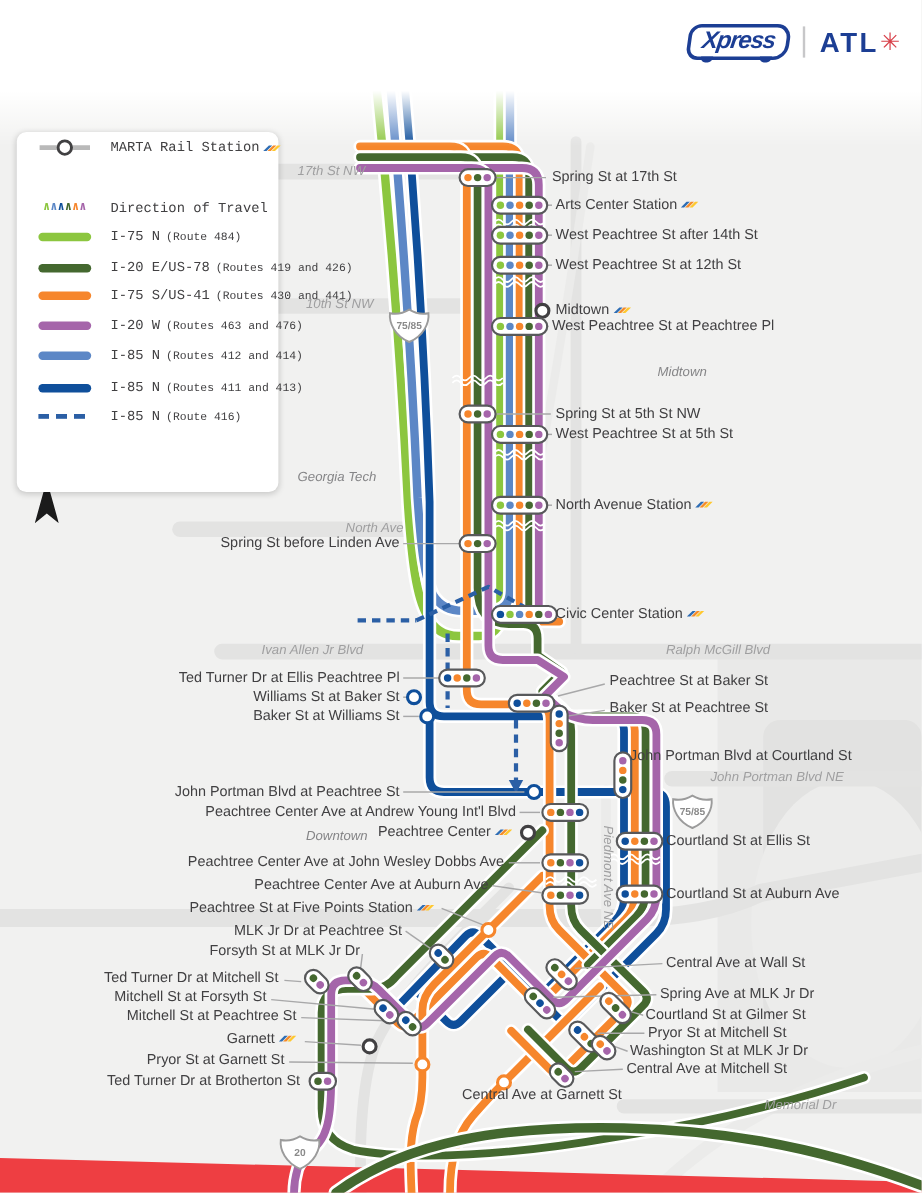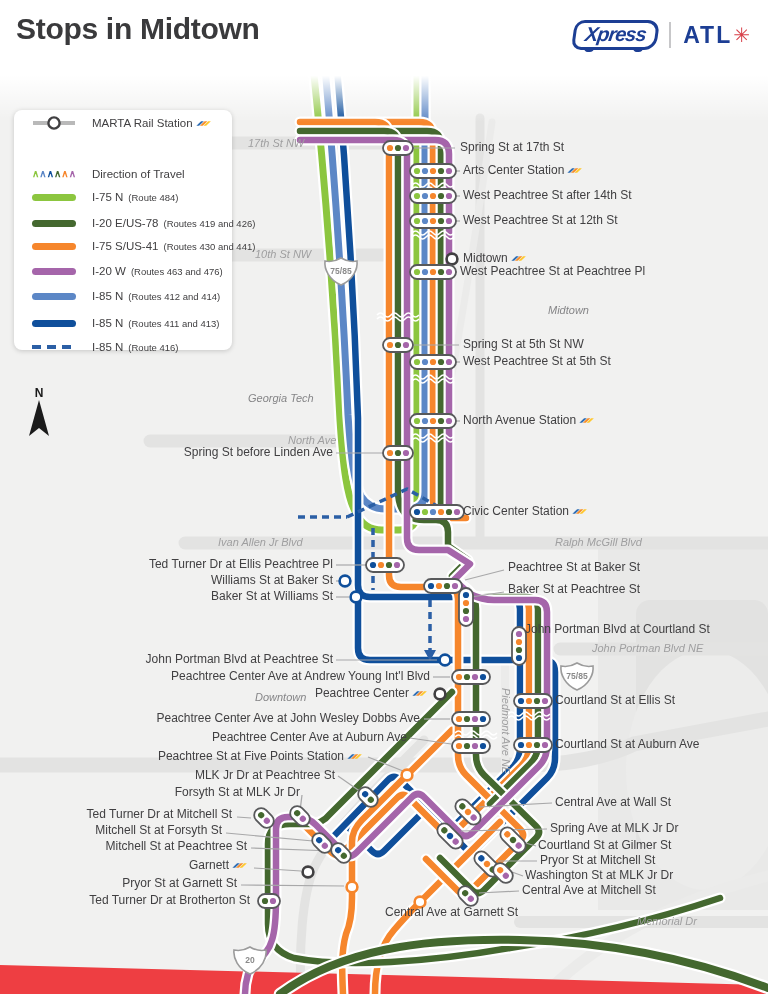--- a/index.html
+++ b/index.html
@@ -12,22 +12,22 @@
   .hlogos{position:absolute;right:18px;top:20px;display:flex;align-items:center;gap:12px;z-index:30;}
   .xpress{transform:skewX(-8deg);border:3px solid #1c3e94;border-radius:10px 12px 12px 10px;
           padding:0 9px 1px 9px;position:relative;background:#fff;}
   .xpress .xt{font-style:italic;font-weight:800;font-size:20px;color:#1c3e94;letter-spacing:-1px;}
   .xpress .wh{position:absolute;bottom:-5px;width:10px;height:5px;background:#1c3e94;border-radius:0 0 4px 4px;}
   .xpress .w1{left:10px}.xpress .w2{right:10px}
   .hdiv{width:2px;height:26px;background:#c7c7c9;}
   .atl{font-size:23px;font-weight:800;color:#1c3e94;letter-spacing:2px;display:flex;align-items:center;}
   .atlstar{color:#d8414a;font-size:20px;font-weight:400;margin-left:1px;letter-spacing:0;}
   
-  .legend{position:absolute;left:14px;top:110px;width:218px;height:240px;background:#fff;
-          border-radius:8px;box-shadow:0 1px 5px rgba(0,0,0,.18);z-index:25;}
+  .legend{position:absolute;left:14px;top:110px;width:218px;height:300px;background:#fff;
+          border-radius:8px;box-shadow:0 1px 5px rgba(0,0,0,.18);z-index:25;font-family:Liberation Mono, monospace;}
   .lrow{position:absolute;left:8px;right:4px;height:18px;display:flex;align-items:center;}
   .lic{width:64px;display:flex;justify-content:center;align-items:center;flex:none;}
   .ltxt{font-size:11.5px;color:#414042;margin-left:6px;white-space:nowrap;display:flex;align-items:center;gap:3px;}
   .ldet{font-size:9.5px;color:#414042;margin-left:2px;}
   .sw{width:44px;height:7px;border-radius:4px;}
   .sw0{background:#8CC63F}.sw1{background:#44682F}.sw2{background:#F6862C}
   .sw3{background:#A565AA}.sw4{background:#5C87C6}.sw5{background:#0F4F9B}
   .swd{width:44px;height:4px;background:repeating-linear-gradient(90deg,#2B5FA5 0 9px,transparent 9px 15px);}
   .xpill{width:56px;height:13px;border:2px solid #4a4a4c;border-radius:8px;display:flex;
          align-items:center;justify-content:center;gap:1.5px;background:#fff;}
@@ -389,21 +389,20 @@
       </g>
       <g transform="translate(250,960)">
         <path d="M0,-13 C5,-10 11,-9 16,-10 C17,-2 12,9 0,14 C-12,9 -17,-2 -16,-10 C-11,-9 -5,-10 0,-13 Z" fill="#ffffff" stroke="#9b9b9b" stroke-width="1.6"></path>
         <text x="0" y="3" text-anchor="middle" font-size="8.5" font-weight="700" fill="#8a8a8a" font-family="Liberation Sans, sans-serif">20</text>
       </g>
     </g>
   <rect x="0" y="0" width="768" height="122" fill="url(#fadeW)"></rect>
 </svg>
 
 <div class="title">
-  <span style="display:block">Stops in Midtown</span>
 </div>
 <div class="hlogos">
   <div class="xpress">
     <span class="xt">Xpress</span>
     <span class="wh w1"></span><span class="wh w2"></span>
   </div>
   <div class="hdiv"></div>
   <div class="atl">
     <span>ATL</span>
       <span class="atlstar">✳</span>

